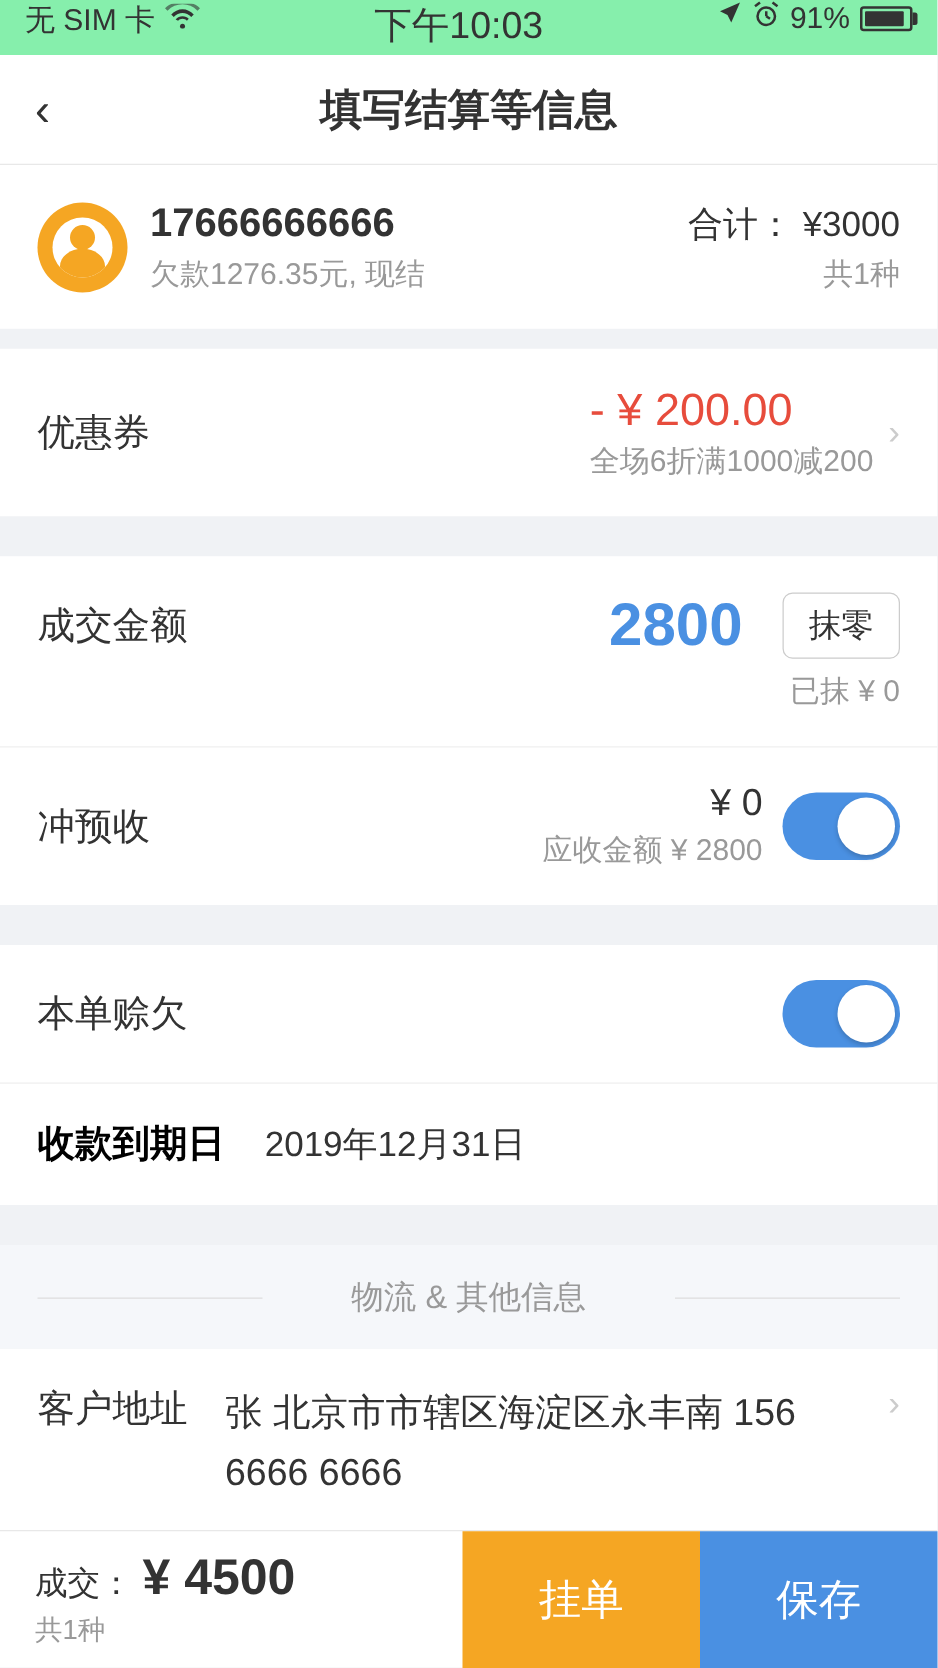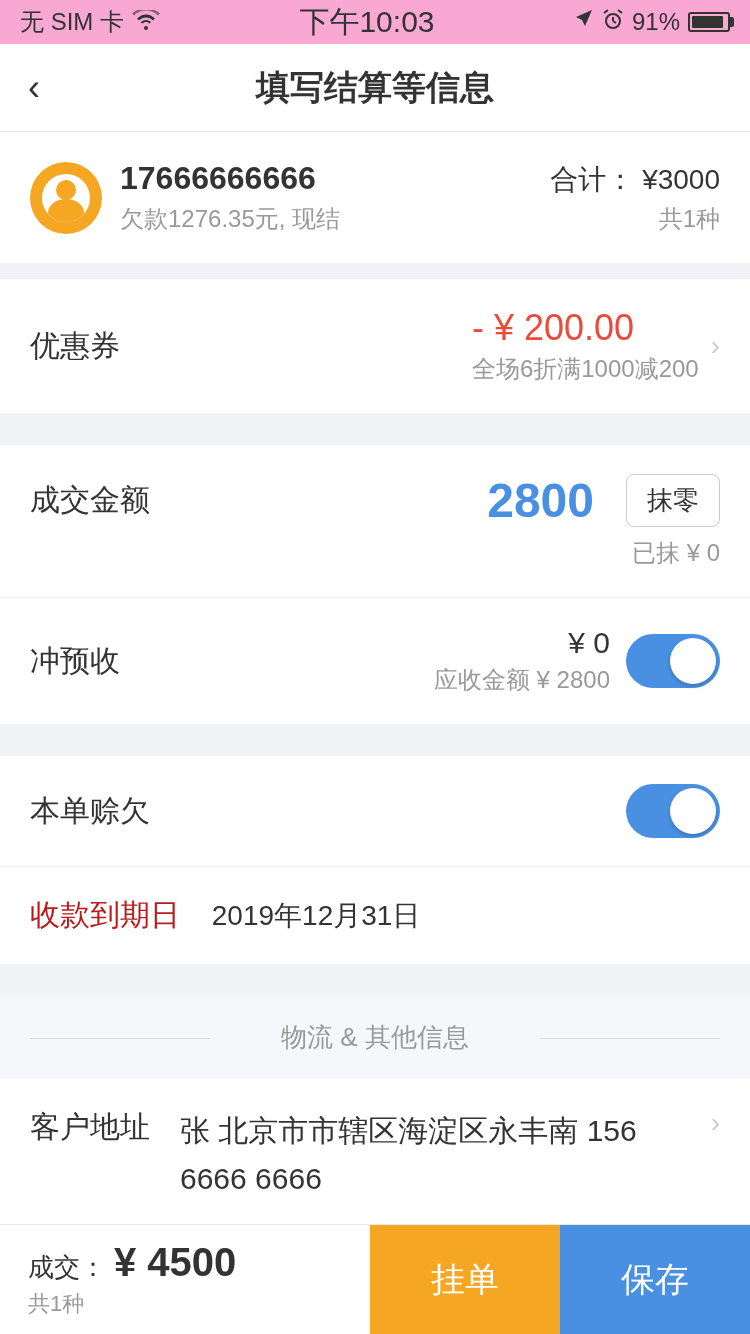--- a/index.html
+++ b/index.html
@@ -11,23 +11,23 @@
       background: #f0f2f5;
       font-size: 28px;
       color: #333;
       position: relative;
     }
 
     
     .status-bar {
       width: 750px;
       height: 44px;
-      background: #f9a8d4;
-      display: flex;
-      align-items: center;
+      background: #86efac;
+      display: flex;
+      align-items: flex-start;
       justify-content: space-between;
       padding: 0 20px;
       font-size: 24px;
       color: #333;
     }
     .status-left { display: flex; align-items: center; gap: 8px; }
     .status-center { font-size: 30px; font-weight: 500; }
     .status-right { display: flex; align-items: center; gap: 8px; font-size: 24px; }
     .battery {
       width: 42px; height: 20px;
@@ -221,21 +221,21 @@
       margin-top: 16px;
     }
     .debit-label { font-size: 30px; color: #333; }
 
     
     .due-date-section {
       background: #fff;
       padding: 28px 30px;
       border-top: 1px solid #f0f0f0;
     }
-    .due-date-text { font-size: 30px; color: #b91c1c; }
+    .due-date-text { font-size: 30px; color: #000000; font-weight: bold; }
     .due-date-value { color: #333; }
 
     
     .logistics-divider {
       height: 16px; background: #f0f2f5;
       margin-top: 16px;
     }
     .logistics-header {
       background: #f5f7fa;
       padding: 24px 30px;

